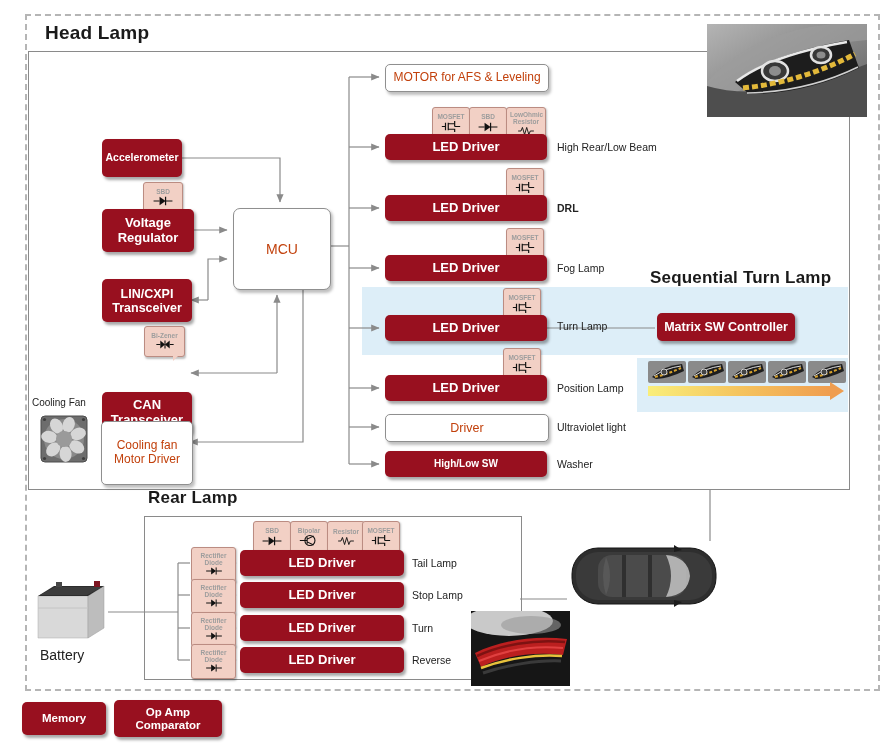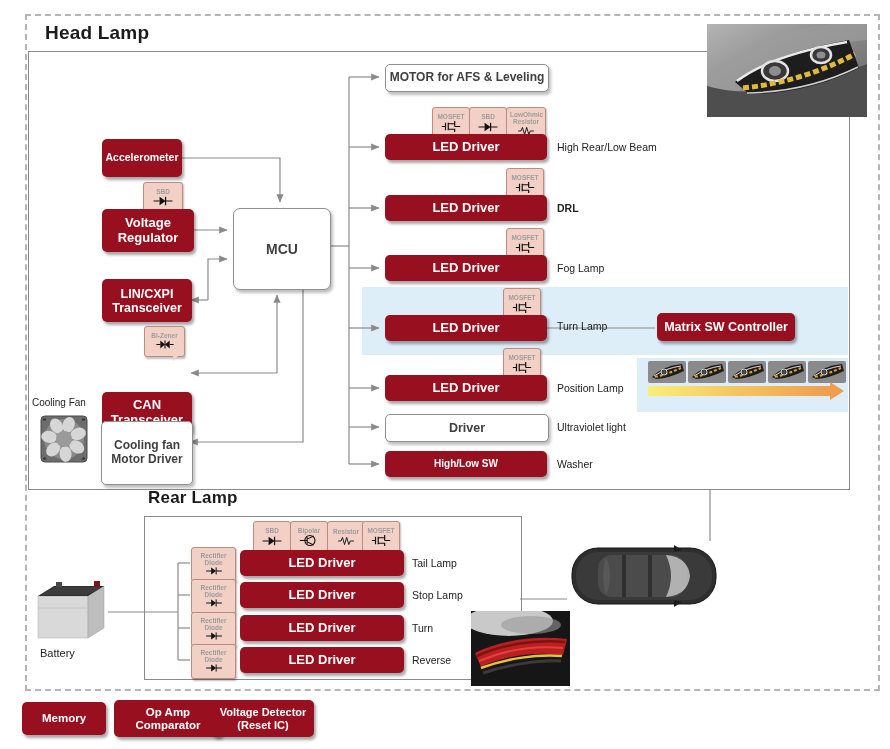--- a/index.html
+++ b/index.html
@@ -5,21 +5,21 @@
   html,body{margin:0;padding:0;background:#fff;}
   #stage{position:relative;width:890px;height:749px;background:#fff;overflow:hidden;
          font-family:"Liberation Sans",sans-serif;}
   .abs{position:absolute;}
   .dashedbox{border:2px dashed #b5b5b5;}
   .framebox{border:1.5px solid #8a8a8a;background:transparent;}
   .title{font-weight:bold;color:#1a1a1a;letter-spacing:.2px;}
   .redbox{background:#98101f;color:#fff;font-weight:bold;border-radius:5px;
           box-shadow:2px 2.5px 3px rgba(0,0,0,.35);
           display:flex;align-items:center;justify-content:center;text-align:center;line-height:1.12;}
-  .whitebox{background:#fff;color:#404040;font-weight:bold;border:1.5px solid #8f8f8f;border-radius:5px;
+  .whitebox{background:#fff;color:#c2410c;font-weight:normal;border:1.5px solid #8f8f8f;border-radius:5px;
           box-shadow:2px 2.5px 3px rgba(0,0,0,.25);
           display:flex;align-items:center;justify-content:center;text-align:center;line-height:1.15;}
   .chip{background:#f2d0c5;border:1px solid #bb8c82;border-radius:3px;
         box-shadow:1px 1.5px 2px rgba(0,0,0,.25);
         display:flex;flex-direction:column;align-items:center;justify-content:center;padding:1px 1px;}
   .chip .lbl{font-size:6.5px;font-weight:bold;color:#9d9d9d;text-align:center;line-height:1.05;}
   .chip.tail::after{content:"";position:absolute;bottom:-5px;right:5px;width:0;height:0;
         border-top:6px solid #f2d0c5;border-right:6px solid transparent;}
   .sidelabel{font-size:10.5px;color:#222;white-space:nowrap;}
   .band{background:#ddeef8;}
@@ -27,20 +27,21 @@
 </style>
 </head>
 <body>
 
 <div id="stage">
 
   <div class="abs dashedbox" style="left:25px;top:14px;width:851px;height:673px;"></div>
 
   <div class="abs title" style="left:45px;top:22px;font-size:19px;">Head Lamp</div>
   <div class="abs title" style="left:148px;top:488px;font-size:17px;">Rear Lamp</div>
+  <div class="abs title" style="left:650px;top:268px;font-size:17px;">Sequential Turn Lamp</div>
 
   <div class="abs framebox" style="left:28px;top:51px;width:820px;height:437px;"></div>
   <div class="abs framebox" style="left:144px;top:516px;width:376px;height:162px;"></div>
 
   <div class="abs band" style="left:362px;top:287px;width:486px;height:68px;"></div>
   <div class="abs band" style="left:637px;top:358px;width:211px;height:54px;"></div>
 
   <svg class="abs" style="left:0;top:0;pointer-events:none;" width="890" height="749" viewBox="0 0 890 749">
     <defs>
       <marker id="arw" markerWidth="8" markerHeight="8" refX="6.5" refY="3" orient="auto">
@@ -294,21 +295,21 @@
 
   <svg class="abs" style="left:30px;top:568px;" width="78" height="76" viewBox="0 0 78 76">
     <polygon points="8,28 58,28 58,70 8,70" fill="#d9d9d9" stroke="#aaa" stroke-width="0.5"></polygon>
     <polygon points="58,28 74,18 74,60 58,70" fill="#bdbdbd" stroke="#9c9c9c" stroke-width="0.5"></polygon>
     <polygon points="8,28 24,18 74,18 58,28" fill="#2c2c2c"></polygon>
     <polygon points="10,27 25,19 72,19 57,27" fill="#3c3c3c"></polygon>
     <rect x="64" y="13" width="6" height="6" fill="#7c1420"></rect>
     <rect x="26" y="14" width="6" height="5" fill="#474747"></rect>
     <line x1="8" y1="40" x2="58" y2="40" stroke="#c4c4c4"></line>
   </svg>
-  <div class="abs sidelabel" style="left:40px;top:647px;font-size:11px;">Battery</div>
+  <div class="abs sidelabel" style="left:40px;top:647px;font-size:14px;">Battery</div>
 
   <div class="abs chip tail" style="left:253px;top:521px;width:34px;height:29px;">
     <span class="lbl">SBD</span>
     <svg width="24" height="12" viewBox="0 0 24 14">
       <path d="M1,7 H8 M15,2 V12 M15,7 H23" stroke="#111" stroke-width="1.4" fill="none"></path>
       <path d="M8,2 L8,12 L15,7 Z" fill="#111"></path>
     </svg>
   </div>
   <div class="abs chip tail" style="left:290px;top:521px;width:34px;height:29px;">
     <span class="lbl">Bipolar</span>
@@ -401,17 +402,14 @@
     <path d="M10,57 C34,48 64,43 91,45" stroke="#e8c23c" stroke-width="2.5" fill="none"></path>
     <path d="M12,62 C36,54 66,49 90,50" stroke="#3a3a3a" stroke-width="3" fill="none"></path>
   </svg>
 
   <div class="abs redbox" style="left:22px;top:702px;width:84px;height:33px;font-size:11.5px;">
     <span>Memory</span>
   </div>
   <div class="abs redbox" style="left:114px;top:700px;width:92px;height:37px;font-size:11.5px;padding:0 8px;">
     <span>Op Amp Comparator</span>
   </div>
-  <div class="abs redbox" style="left:212px;top:700px;width:98px;height:37px;font-size:11px;padding:0 2px;">
-    <span>Voltage Detector (Reset IC)</span>
-  </div>
 
 </div>
 
 </body></html>

